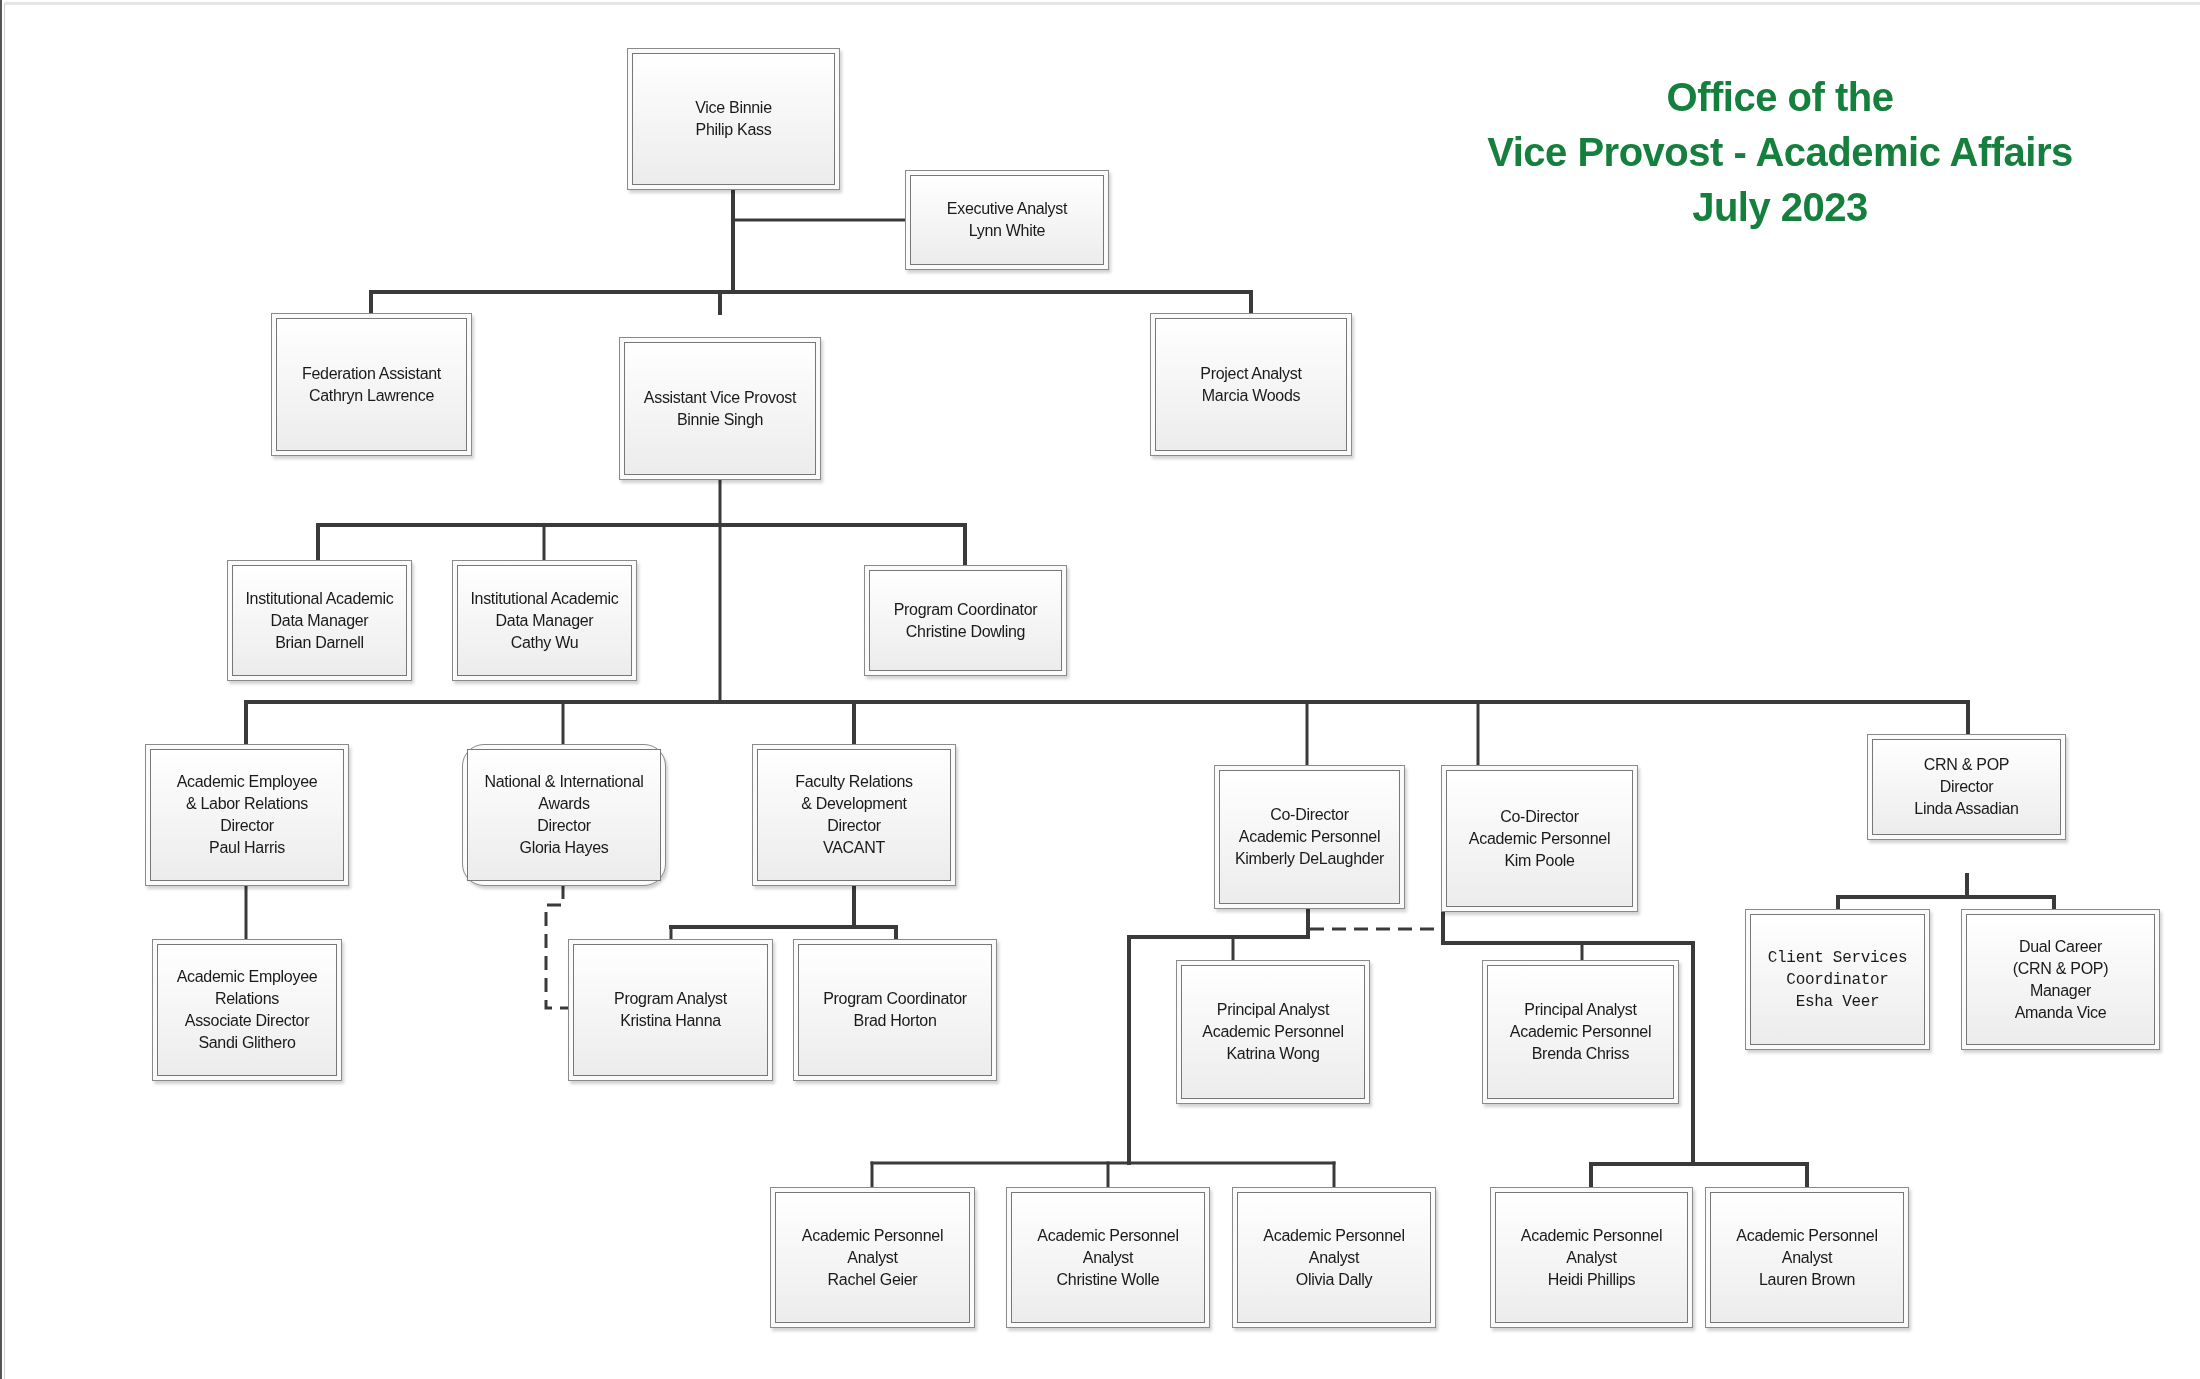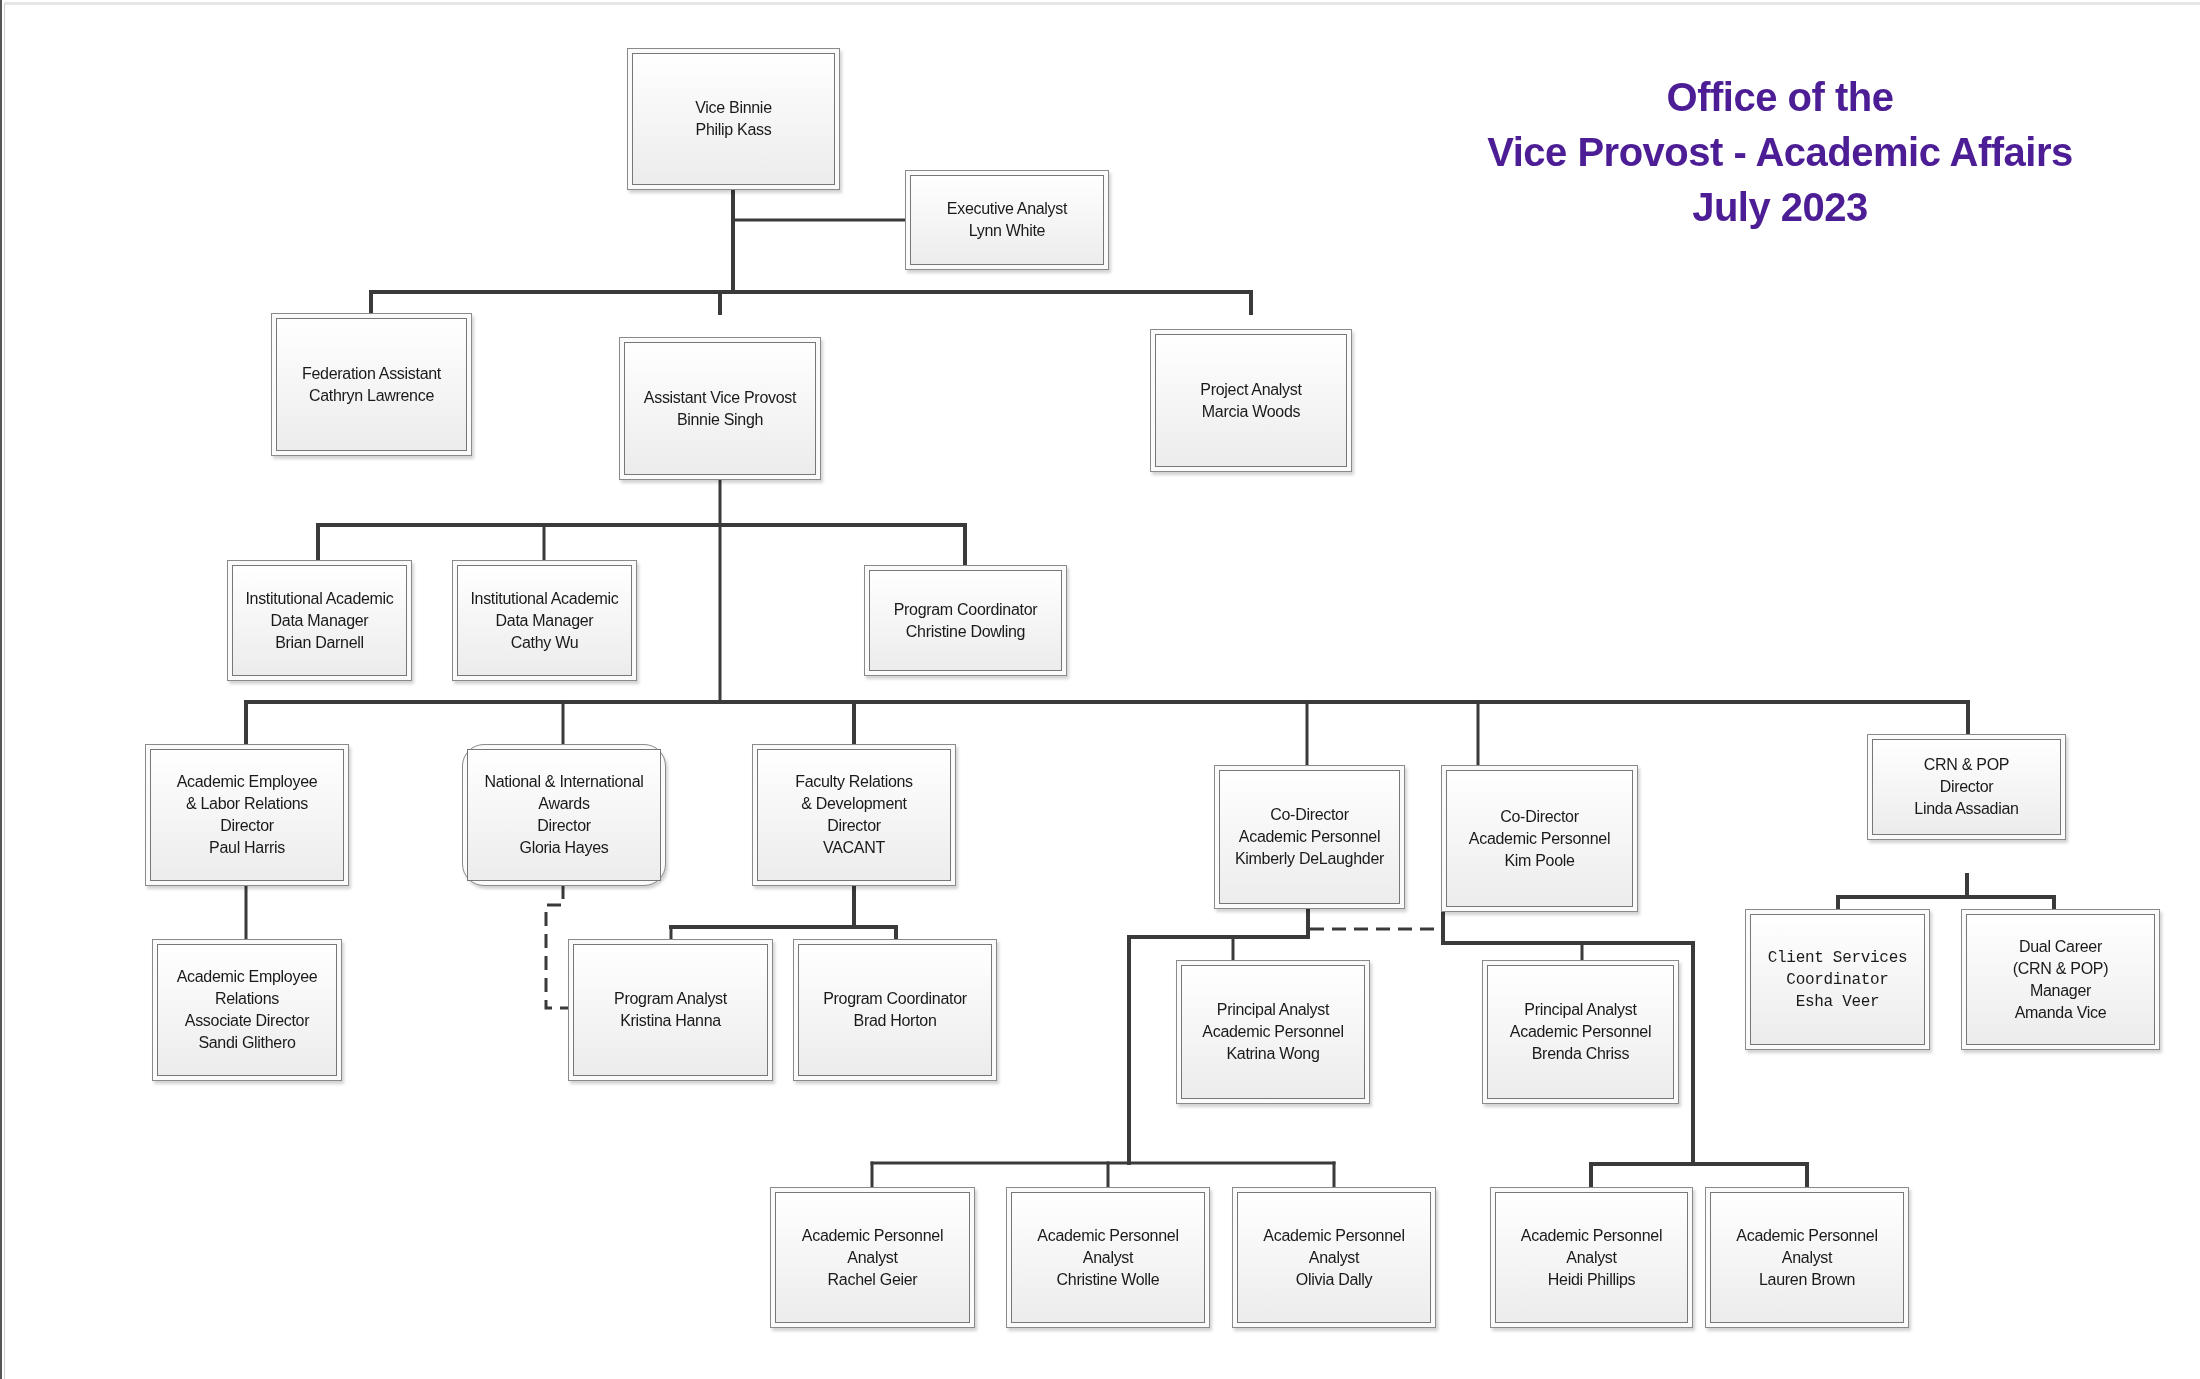--- a/index.html
+++ b/index.html
@@ -5,21 +5,21 @@
   html, body { margin: 0; padding: 0; background: #ffffff; }
   body { width: 2200px; height: 1379px; position: relative; overflow: hidden;
          font-family: "Liberation Sans", sans-serif; }
   .page-frame { position: absolute; left: 0; top: 0; width: 2200px; height: 1379px; }
   .top-rule { position: absolute; left: 4px; top: 2px; width: 2196px; height: 3px; background: #e6e6e6; }
   .left-rule { position: absolute; left: 0; top: 0; width: 2px; height: 1379px; background: #555; }
   .left-rule2 { position: absolute; left: 4px; top: 4px; width: 1px; height: 1375px; background: #cfcfcf; }
   svg.lines { position: absolute; left: 0; top: 0; }
   .title { position: absolute; left: 1400px; top: 70px; width: 760px; text-align: center;
            font-family: "Liberation Sans", sans-serif; font-weight: bold; font-size: 40px;
-           line-height: 55px; color: #4c1d95; letter-spacing: -0.5px; }
+           line-height: 55px; color: #15803d; letter-spacing: -0.5px; }
   .title div { display: block; }
   .box { position: absolute; box-sizing: border-box; border: 1px solid #8a8a8a;
          background: #fbfbfb; box-shadow: 2px 3px 3px rgba(0,0,0,0.18);
          display: flex; align-items: center; justify-content: center; }
   .box .inner { position: absolute; left: 4px; top: 4px; right: 4px; bottom: 4px;
                 border: 1px solid #777; box-sizing: border-box;
                 background: linear-gradient(#ffffff, #ececec);
                 display: flex; flex-direction: column; align-items: center; justify-content: center; }
   .box .line { font-size: 16px; line-height: 22px; color: #1a1a1a; text-align: center; white-space: nowrap;
                letter-spacing: -0.3px; }
@@ -124,21 +124,21 @@
   </div>
 </div>
 
 <div class="box" style="left:619px;top:313px;width:202px;height:143px;margin-top:24px;">
   <div class="inner">
     <div class="line">Assistant Vice Provost</div>
     <div class="line">Binnie Singh</div>
   </div>
 </div>
 
-<div class="box" style="left:1150px;top:313px;width:202px;height:143px;margin-top:16px;">
+<div class="box" style="left:1150px;top:313px;width:202px;height:143px;">
   <div class="inner">
     <div class="line">Project Analyst</div>
     <div class="line">Marcia Woods</div>
   </div>
 </div>
 
 <div class="box" style="left:227px;top:560px;width:185px;height:121px;">
   <div class="inner">
     <div class="line">Institutional Academic</div>
     <div class="line">Data Manager</div>

